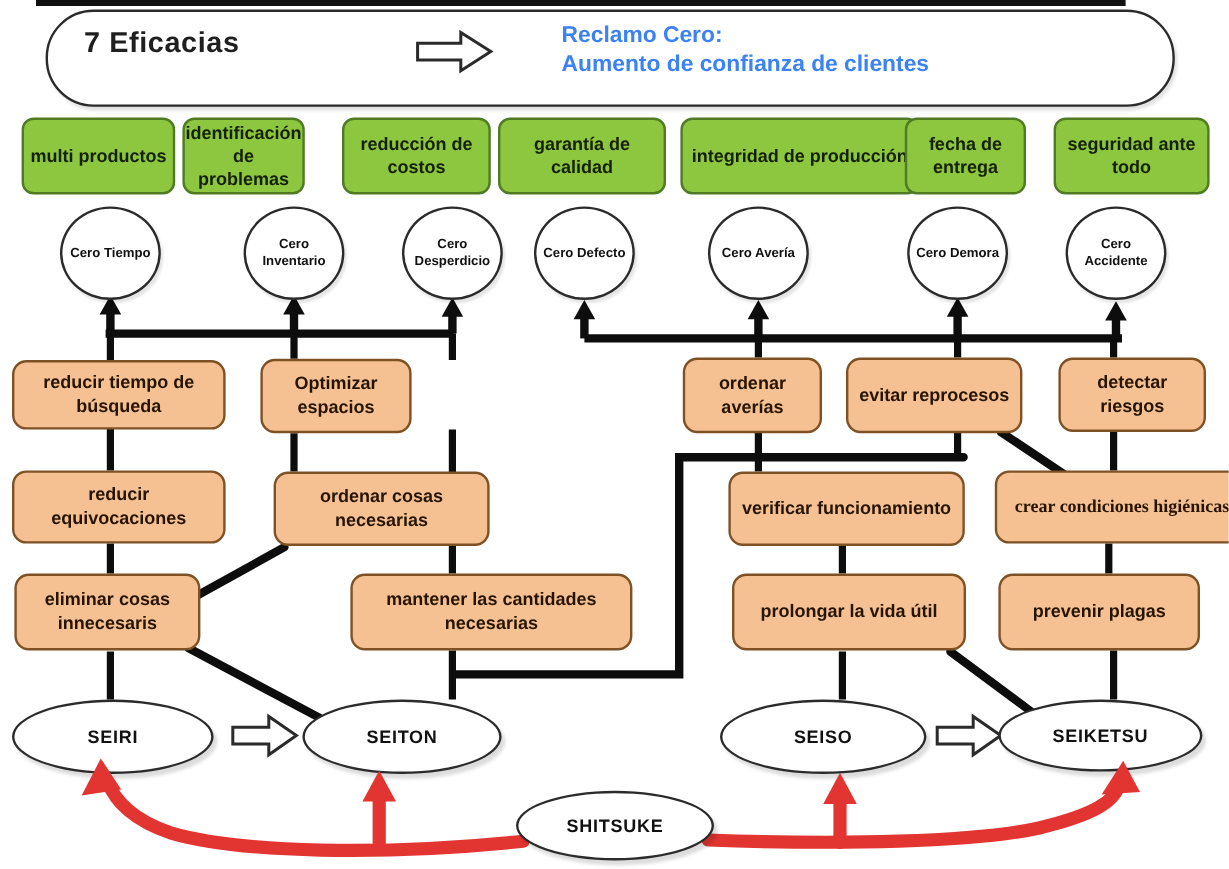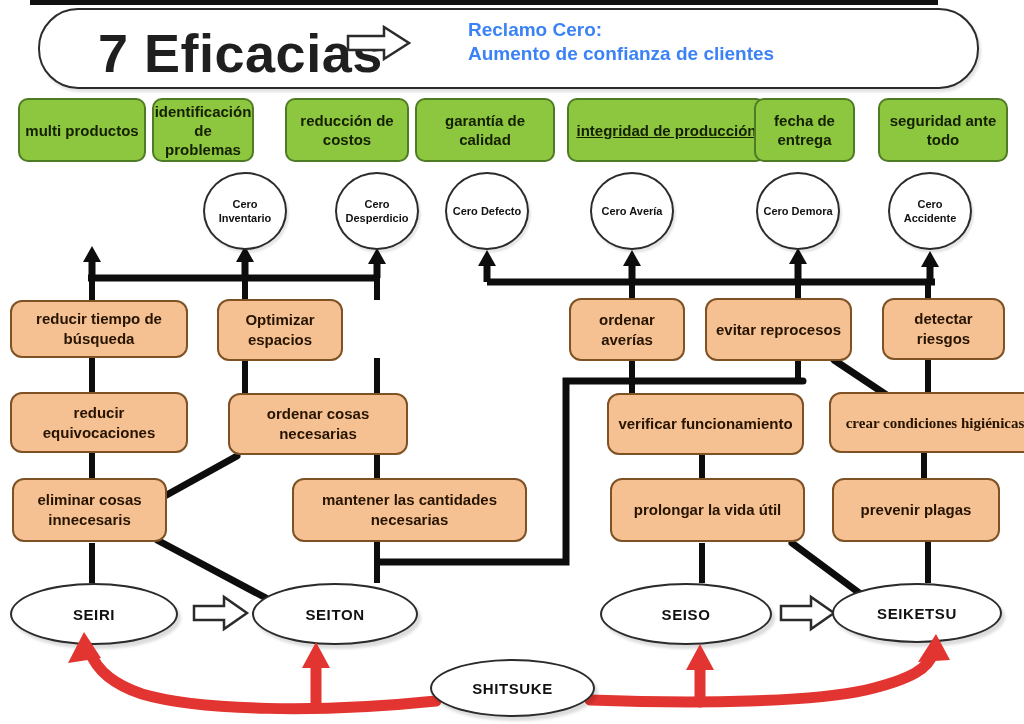--- a/index.html
+++ b/index.html
@@ -13,21 +13,21 @@
   #lines-under{z-index:1;}
   #lines-over{z-index:3;}
   .topbar{position:absolute;left:30px;top:0;width:908px;height:5px;background:#111;z-index:2;}
 
   .titlebox{
     position:absolute;left:38px;top:8px;width:937px;height:77px;
     border:2px solid #2b2b2b;border-radius:40px;background:#fff;z-index:2;
     box-shadow:2px 3px 3px rgba(0,0,0,0.12);
   }
   .title-main{
-    position:absolute;left:30px;top:12px;font-size:54px;letter-spacing:0.5px;color:#1f1f1f;margin-left:28px;
+    position:absolute;left:30px;top:12px;font-size:24px;letter-spacing:0.5px;color:#1f1f1f;
   }
   .title-goal{
     position:absolute;left:428px;top:8px;font-size:19px;line-height:24px;color:#3b82f6;
   }
 
   .gbox{
     position:absolute;top:98px;height:64px;z-index:2;
     background:#8DC63F;border:2.5px solid #4E7B23;border-radius:10px;
     display:flex;align-items:center;justify-content:center;text-align:center;
     font-size:15px;line-height:19px;color:#142000;padding:2px 4px;box-sizing:border-box;
@@ -129,24 +129,25 @@
     <div class="title-goal">
       <div>Reclamo Cero:</div>
       <div>Aumento de confianza de clientes</div>
     </div>
   </div>
 
   <div class="gbox" style="left:18px;width:128px;">multi productos</div>
   <div class="gbox" style="left:152px;width:102px;">identificación de problemas</div>
   <div class="gbox" style="left:285px;width:124px;">reducción de costos</div>
   <div class="gbox" style="left:415px;width:140px;">garantía de calidad</div>
-  <div class="gbox" style="left:567px;width:199px;text-decoration:underline;">integridad de producción</div>
+  <div class="gbox" style="left:567px;width:199px;">integridad de producción</div>
   <div class="gbox" style="left:754px;width:101px;">fecha de entrega</div>
   <div class="gbox" style="left:878px;width:130px;">seguridad ante todo</div>
 
+  <div class="zcircle" style="left:50px;">Cero Tiempo</div>
   <div class="zcircle" style="left:203px;">Cero Inventario</div>
   <div class="zcircle" style="left:335px;">Cero Desperdicio</div>
   <div class="zcircle" style="left:445px;">Cero Defecto</div>
   <div class="zcircle" style="left:590px;">Cero Avería</div>
   <div class="zcircle" style="left:756px;">Cero Demora</div>
   <div class="zcircle" style="left:888px;">Cero Accidente</div>
 
   <div class="obox" style="left:10px;top:300px;width:178px;height:58px;">reducir tiempo de búsqueda</div>
   <div class="obox" style="left:217px;top:299px;width:126px;height:62px;">Optimizar espacios</div>
   <div class="obox" style="left:569px;top:298px;width:116px;height:63px;">ordenar averías</div>

